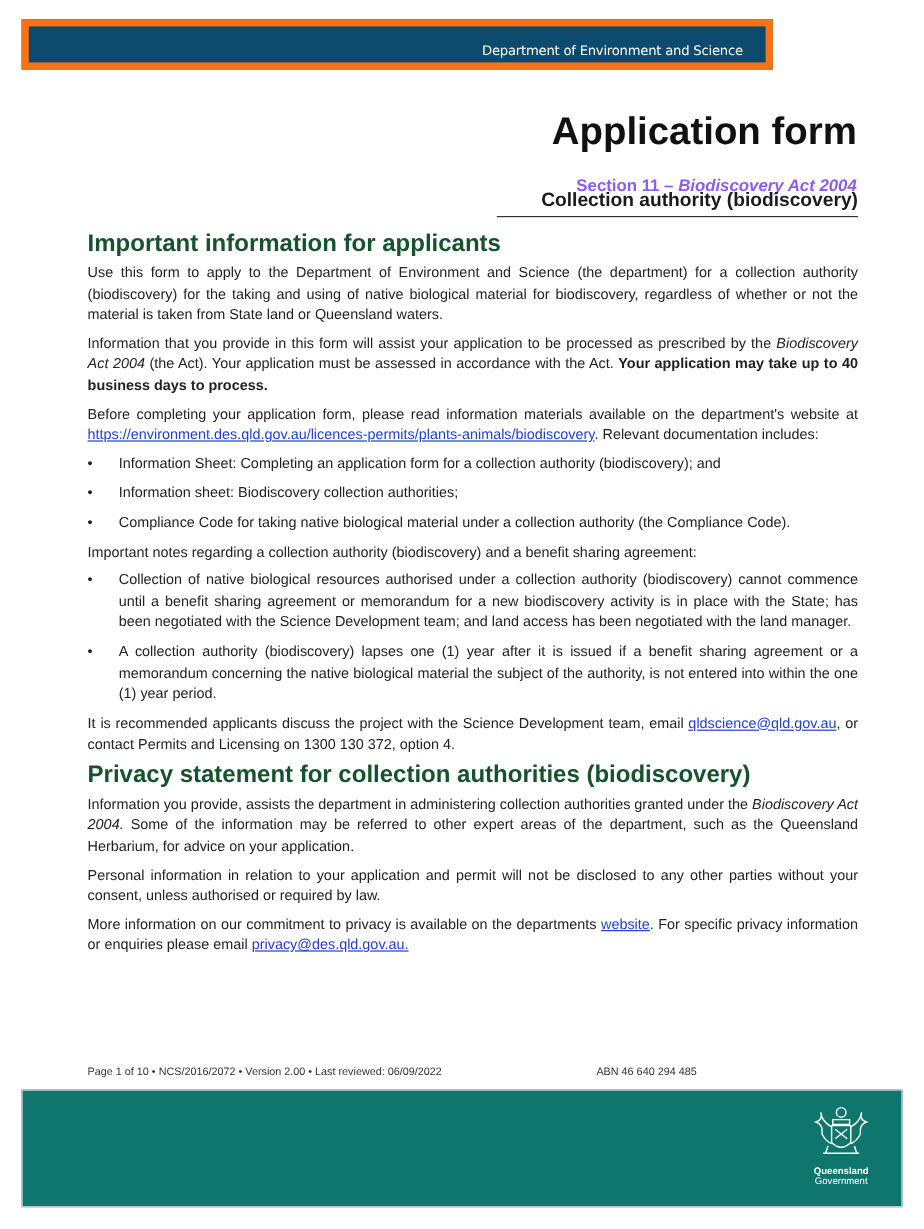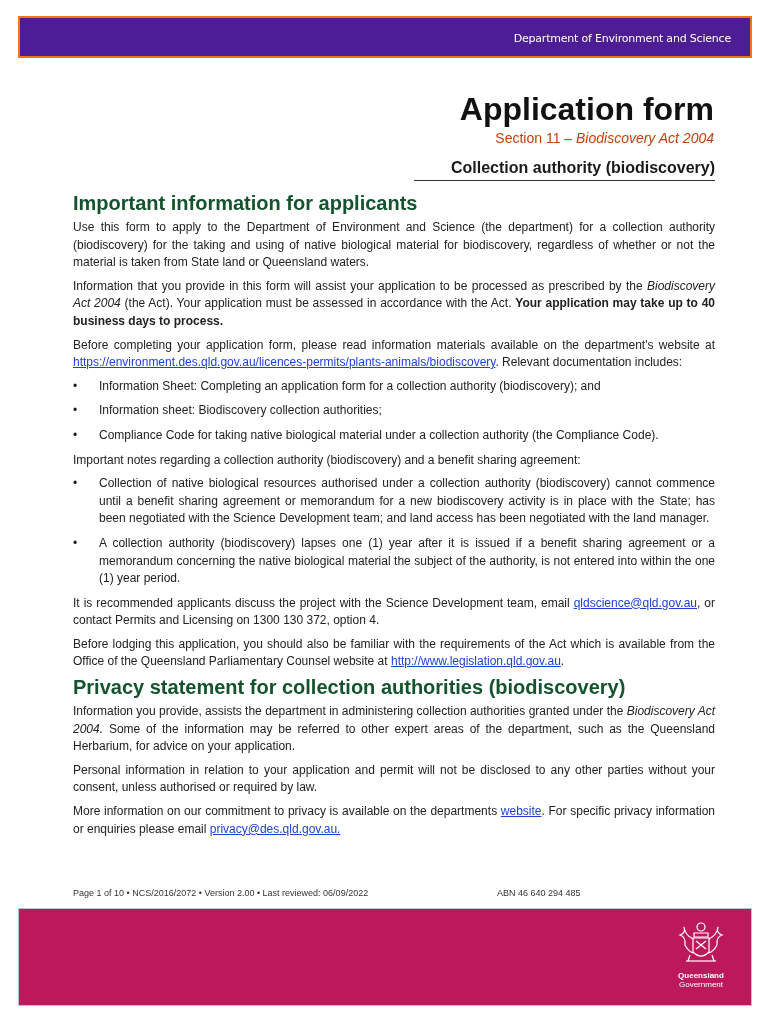--- a/index.html
+++ b/index.html
@@ -1,31 +1,31 @@
 <!DOCTYPE html>
 <html><head>
   <meta charset="utf-8">
   <style>
     * { box-sizing: border-box; margin: 0; padding: 0; }
     html, body { width: 770px; height: 1024px; background: #ffffff; overflow: hidden; }
     body { position: relative; font-family: "Liberation Sans", sans-serif; color: #1a1a1a; }
 
     .top-bar {
-      position: absolute; left: 18px; top: 16px; width: 734px; height: 42px;
-      background: #4c1d95; border: 2px solid #f97316;
+      position: absolute; left: 18px; top: 16px; width: 626px; height: 42px;
+      background: #0c4a6e; border: 6px solid #f97316;
     }
     .top-bar .dept {
       position: absolute; right: 19px; top: 14px;
       color: #ffffff; font-size: 11px; font-family: "DejaVu Sans", sans-serif;
       letter-spacing: -0.2px;
     }
 
     .title-block { position: absolute; right: 56px; top: 90px; text-align: right; }
     .title-block .main-title { font-size: 32px; font-weight: bold; line-height: 38px; color: #111; }
-    .title-block .subtitle { font-size: 14px; font-weight: normal; line-height: 18px; color: #c2410c; margin-top: 1px; }
+    .title-block .subtitle { font-size: 14px; font-weight: bold; line-height: 18px; color: #8b5cf6; margin-top: 17px; }
     .title-block .subtitle i { font-style: italic; }
 
     .form-type {
       position: absolute; left: 414px; top: 157px; width: 301px;
       text-align: right; font-size: 16px; font-weight: bold; line-height: 22px;
       border-bottom: 1px solid #333; padding-bottom: 1px;
     }
 
     .content { position: absolute; left: 73px; top: 193px; width: 642px; font-size: 12px; line-height: 17.6px; color: #222; }
     .content h2 { font-size: 20px; font-weight: bold; line-height: 20px; margin-bottom: 6px; color: #14532d; }
@@ -36,21 +36,21 @@
     .content .bullets li::before { content: "•"; position: absolute; left: 0; top: 0; font-size: 12px; }
     .content .gap-h2 { margin-top: 6px; }
 
     .footer-text {
       position: absolute; top: 888px; left: 73px; width: 642px; font-size: 9px; color: #333;
     }
     .footer-text .abn { position: absolute; left: 424px; top: 0; }
 
     .bottom-bar {
       position: absolute; left: 18px; top: 908px; width: 734px; height: 98px;
-      background: #be185d; border: 1px solid #b8c4d2;
+      background: #0f766e; border: 1px solid #b8c4d2;
     }
     .qld-logo { position: absolute; right: 22px; top: 10px; width: 56px; text-align: center; color: #fff; }
     .qld-logo svg { display: block; margin: 0 auto; }
     .qld-logo .l1 { font-size: 8px; font-weight: bold; line-height: 9px; margin-top: 2px; }
     .qld-logo .l2 { font-size: 8px; line-height: 9px; }
   </style>
 </head>
 <body>
 
 <div class="top-bar">
@@ -73,21 +73,20 @@
     <li>Information Sheet: Completing an application form for a collection authority (biodiscovery); and</li>
     <li>Information sheet: Biodiscovery collection authorities;</li>
     <li>Compliance Code for taking native biological material under a collection authority (the Compliance Code).</li>
   </ul>
   <p>Important notes regarding a collection authority (biodiscovery) and a benefit sharing agreement:</p>
   <ul class="bullets">
     <li>Collection of native biological resources authorised under a collection authority (biodiscovery) cannot commence until a benefit sharing agreement or memorandum for a new biodiscovery activity is in place with the State; has been negotiated with the Science Development team; and land access has been negotiated with the land manager.</li>
     <li>A collection authority (biodiscovery) lapses one (1) year after it is issued if a benefit sharing agreement or a memorandum concerning the native biological material the subject of the authority, is not entered into within the one (1) year period.</li>
   </ul>
   <p><span>It is recommended applicants discuss the project with the Science Development team, email </span><a>qldscience@qld.gov.au</a><span>, or contact Permits and Licensing on 1300 130 372, option 4.</span></p>
-  <p><span>Before lodging this application, you should also be familiar with the requirements of the Act which is available from the Office of the Queensland Parliamentary Counsel website at </span><a>http://www.legislation.qld.gov.au</a><span>.</span></p>
 
   <h2 class="gap-h2">Privacy statement for collection authorities (biodiscovery)</h2>
   <p><span>Information you provide, assists the department in administering collection authorities granted under the </span><i>Biodiscovery Act 2004.</i><span>  Some of the information may be referred to other expert areas of the department, such as the Queensland Herbarium, for advice on your application.</span></p>
   <p>Personal information in relation to your application and permit will not be disclosed to any other parties without your consent, unless authorised or required by law.</p>
   <p><span>More information on our commitment to privacy is available on the departments </span><a>website</a><span>. For specific privacy information or enquiries please email </span><a>privacy@des.qld.gov.au.</a></p>
 </div>
 
 <div class="footer-text">
   <span>Page 1 of 10 • NCS/2016/2072 • Version 2.00 • Last reviewed: 06/09/2022</span>
   <span class="abn">ABN 46 640 294 485</span>

